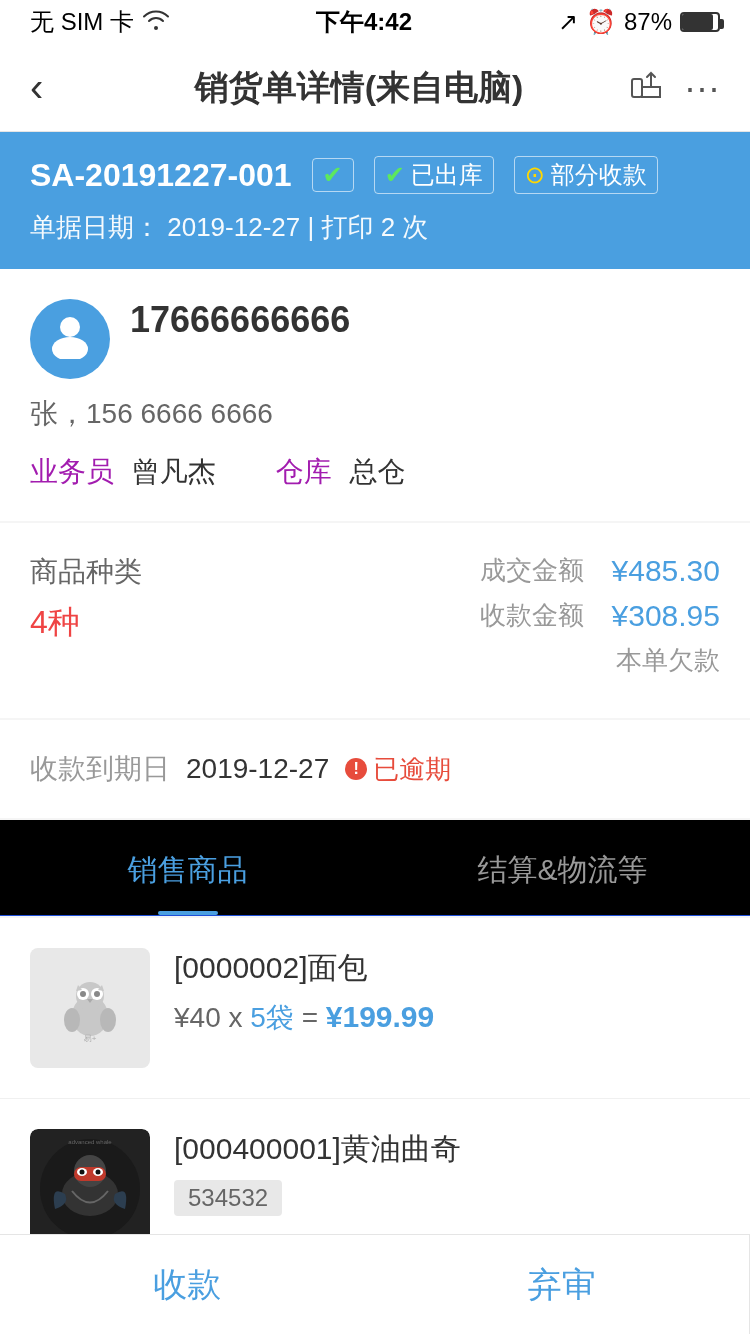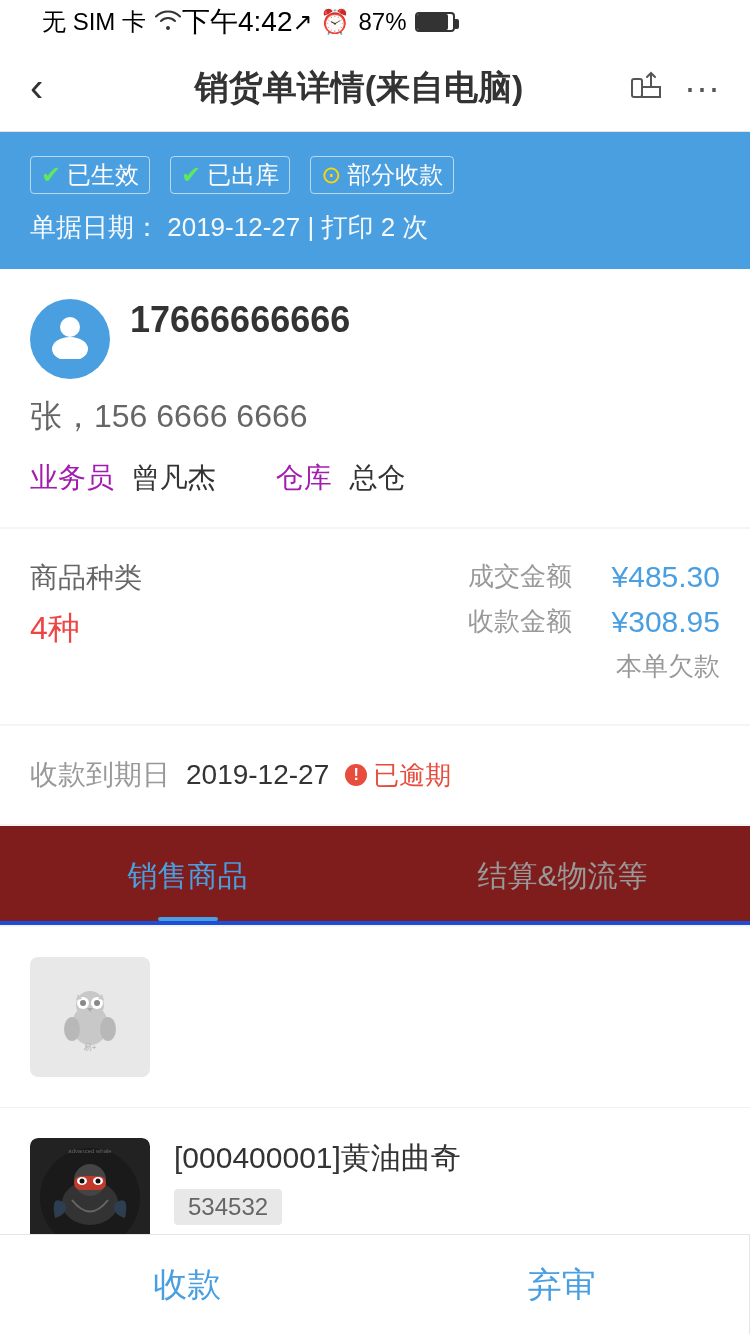--- a/index.html
+++ b/index.html
@@ -9,30 +9,30 @@
       background: #f5f5f5;
       width: 750px;
       min-height: 1334px;
       overflow-x: hidden;
       font-size: 28px;
     }
 
     
     .status-bar {
       display: flex;
-      justify-content: flex-start;
+      justify-content: space-between;
       align-items: center;
       background: #fff;
-      padding: 0 42px;
+      padding: 0 30px;
       height: 44px;
       font-size: 24px;
       font-weight: 500;
     }
     .status-left { display: flex; align-items: center; gap: 8px; }
-    .status-center { font-size: 28px; font-weight: 400; }
+    .status-center { font-size: 24px; font-weight: 700; }
     .status-right { display: flex; align-items: center; gap: 8px; font-size: 24px; }
     .battery-icon {
       display: inline-flex; align-items: center;
     }
     .battery-body {
       width: 40px; height: 20px; border: 2px solid #333; border-radius: 4px;
       position: relative; display: inline-block;
     }
     .battery-body::after {
       content: '';
@@ -95,21 +95,21 @@
     }
     .customer-top {
       display: flex; gap: 20px; margin-bottom: 16px;
     }
     .avatar {
       width: 80px; height: 80px; border-radius: 50%;
       background: #4a9fe0; display: flex; align-items: center; justify-content: center;
     }
     .avatar-icon { color: #fff; font-size: 44px; }
     .customer-phone { font-size: 36px; font-weight: 600; color: #333; }
-    .customer-name { font-size: 32px; color: #666; margin-bottom: 20px; }
+    .customer-name { font-size: 28px; color: #666; margin-bottom: 20px; }
     .customer-meta {
       display: flex; align-items: center; gap: 60px;
     }
     .meta-item { font-size: 28px; color: #666; }
     .meta-label { color: #a21caf; margin-right: 10px; }
     .meta-value { color: #333; }
 
     
     .summary-section {
       background: #fff;
@@ -117,21 +117,21 @@
       margin-bottom: 2px;
     }
     .summary-row {
       display: flex; justify-content: space-between; align-items: flex-start;
     }
     .summary-left { font-size: 28px; color: #666; }
     .product-count { font-size: 32px; color: #ef4444; font-weight: 500; }
     .summary-right { text-align: right; }
     .amount-row {
       display: flex; justify-content: flex-end; align-items: center;
-      gap: 28px; margin-bottom: 10px;
+      gap: 16px; margin-bottom: 10px;
     }
     .amount-label { font-size: 26px; color: #999; }
     .amount-value { font-size: 30px; color: #4a9fe0; font-weight: 500; min-width: 120px; text-align: right; }
 
     
     .due-section {
       background: #fff;
       padding: 30px;
       display: flex; align-items: center; gap: 16px;
       margin-bottom: 2px;
@@ -143,23 +143,23 @@
       background: transparent; color: #e74c3c; font-size: 26px;
     }
     .overdue-dot {
       width: 22px; height: 22px; background: #e74c3c; border-radius: 50%;
       display: inline-flex; align-items: center; justify-content: center;
       color: #fff; font-size: 16px; font-weight: 700;
     }
 
     
     .tab-bar {
-      background: #7f1d1d;
+      background: #000000;
       display: flex;
-      border-bottom: 4px solid #1d4ed8;
+      border-bottom: 1px solid #1d4ed8;
       margin-bottom: 2px;
     }
     .tab-item {
       flex: 1; text-align: center; padding: 30px 0 24px;
       font-size: 30px; cursor: pointer; position: relative;
     }
     .tab-item.active { color: #4a9fe0; }
     .tab-item.inactive { color: #999; }
     .tab-underline {
       position: absolute; bottom: 0; left: 50%; transform: translateX(-50%);
@@ -246,23 +246,23 @@
         <path d="M14 22h18v10H14V22z" stroke="#555" stroke-width="2" fill="none"></path>
         <path d="M23 8V22M19 12l4-4 4 4" stroke="#555" stroke-width="2" stroke-linecap="round"></path>
       </svg>
     </span>
     <span class="nav-icon">···</span>
   </div>
 </div>
 
 <div class="header-section">
   <div class="header-order-row">
+    <span class="order-number">SA-20191227-001</span>
     <span class="badge">
       <span class="badge-check">✔</span>
-      <span>已生效</span>
     </span>
     <span class="badge">
       <span class="badge-check">✔</span>
       <span>已出库</span>
     </span>
     <span class="badge">
       <span class="badge-clock">⊙</span>
       <span>部分收款</span>
     </span>
   </div>
@@ -362,20 +362,29 @@
           <path d="M28 17 L32 22 L26 23 Z" fill="#c8c8c8"></path>
           <path d="M52 17 L48 22 L54 23 Z" fill="#c8c8c8"></path>
 
           <ellipse cx="22" cy="52" rx="8" ry="12" fill="#b8b8b8"></ellipse>
           <ellipse cx="58" cy="52" rx="8" ry="12" fill="#b8b8b8"></ellipse>
 
           <text x="40" y="73" text-anchor="middle" font-size="8" fill="#aaa" font-family="sans-serif">易+</text>
         </svg>
       </div>
     </div>
+    <div class="product-info">
+      <div class="product-name">[0000002]面包</div>
+      <div class="product-price-row">
+        <span>¥40 x </span>
+        <span class="price-highlight">5袋</span>
+        <span> = </span>
+        <span class="price-total">¥199.99</span>
+      </div>
+    </div>
   </div>
 
   <div class="product-item">
     <div class="product-thumb">
 
       <svg width="120" height="120" viewBox="0 0 120 120" fill="none">
         <rect width="120" height="120" rx="8" fill="#222"></rect>
         <circle cx="60" cy="60" r="50" fill="#1a1a1a"></circle>
 
         <ellipse cx="60" cy="65" rx="28" ry="22" fill="#333"></ellipse>

